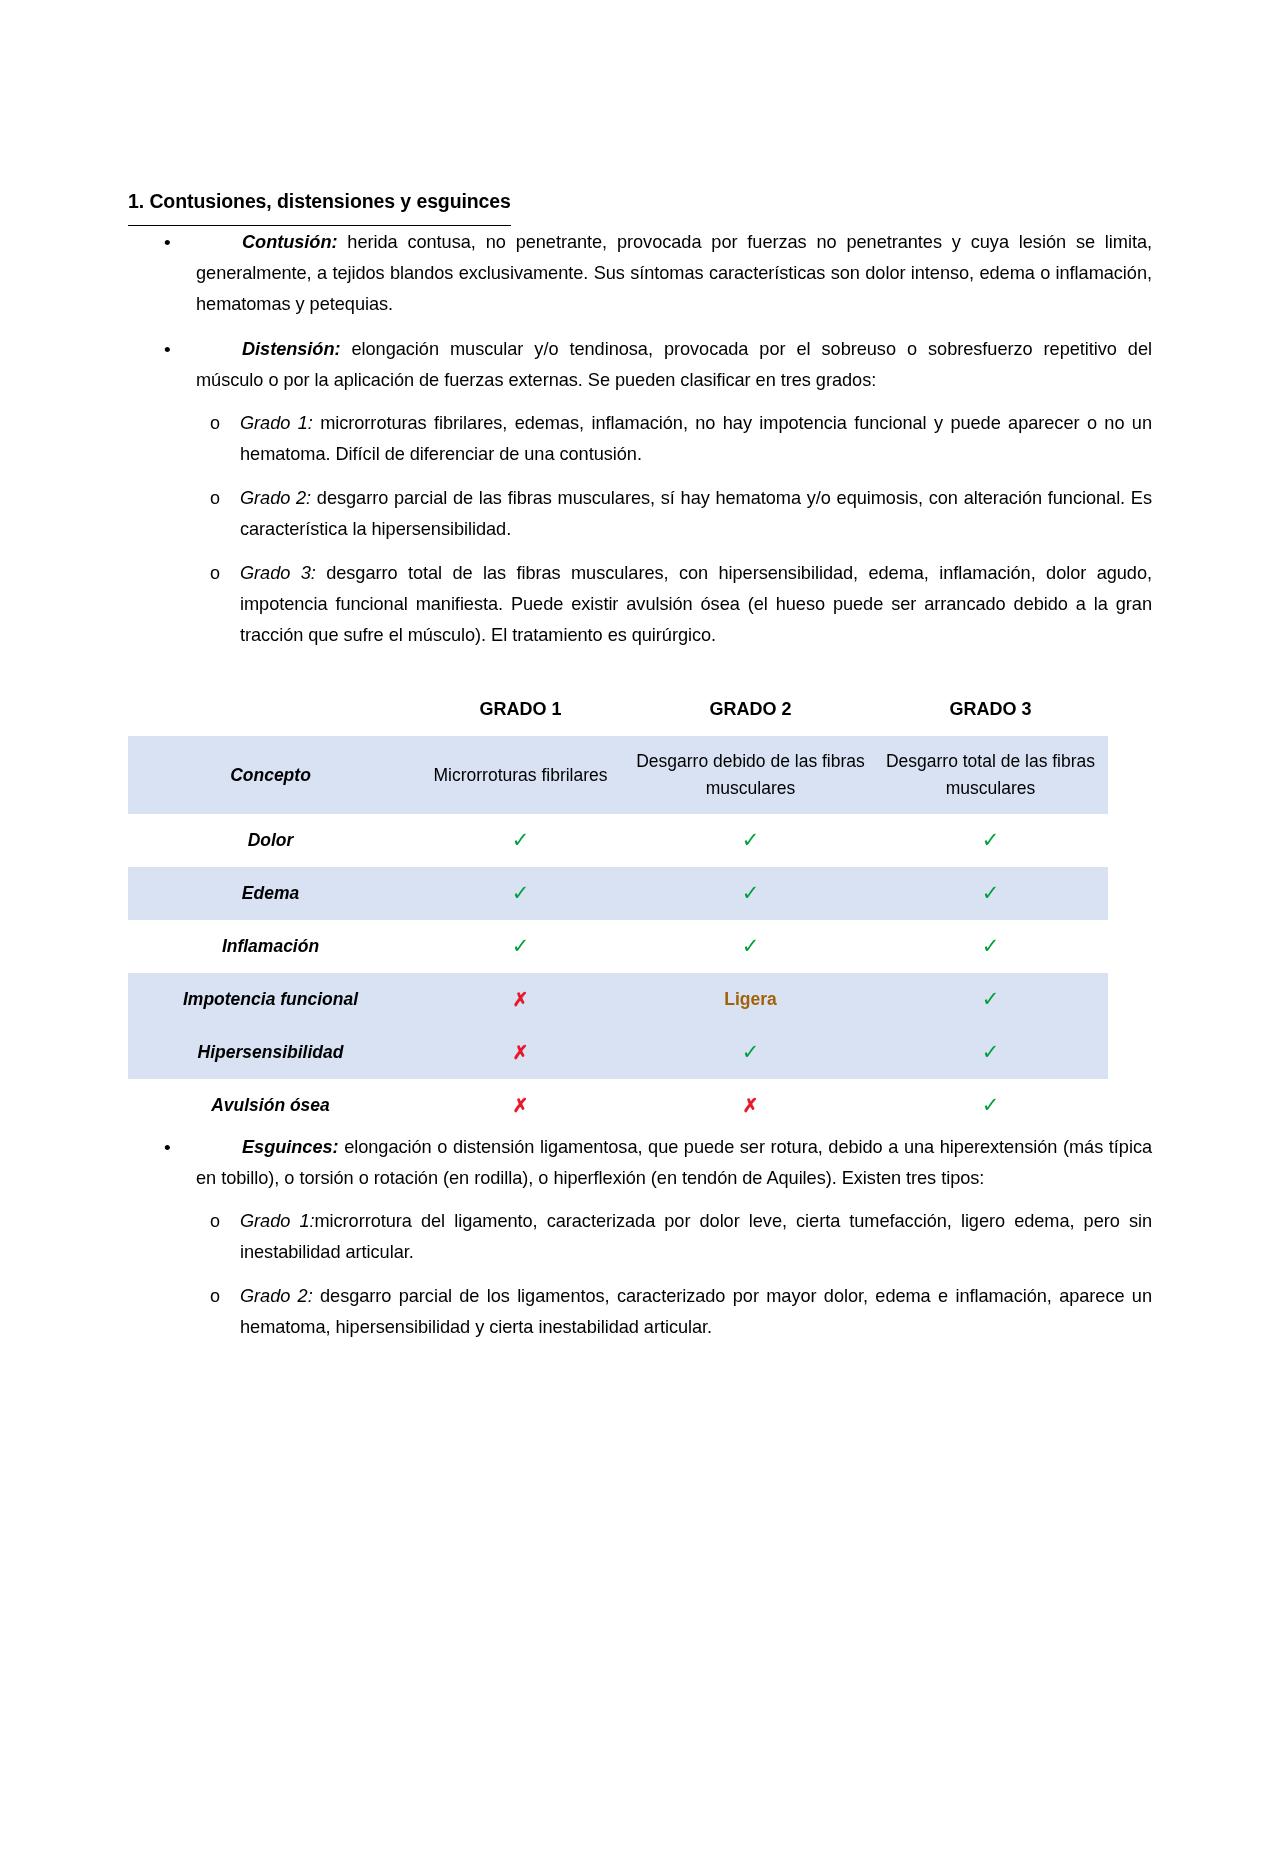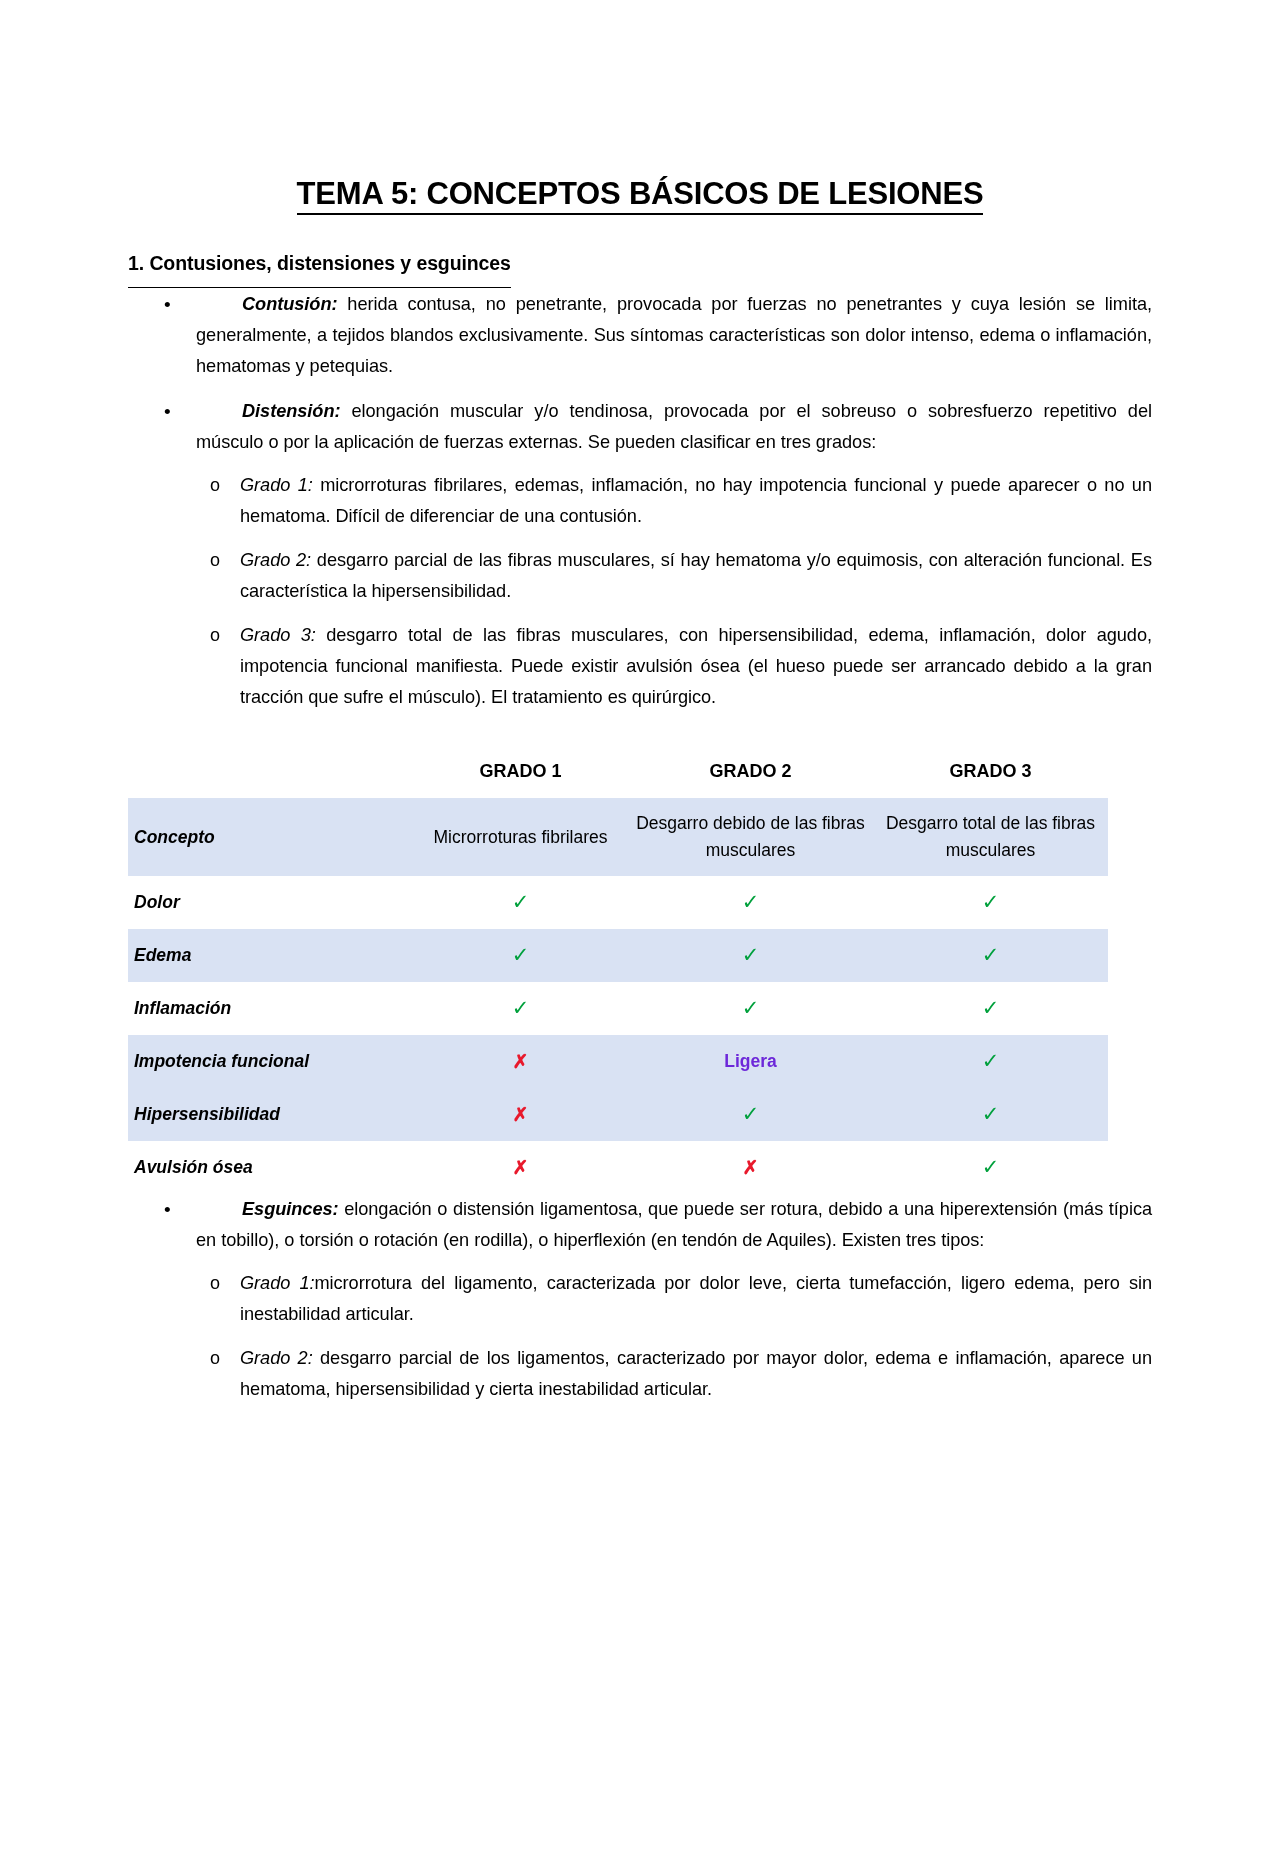--- a/index.html
+++ b/index.html
@@ -133,54 +133,53 @@
     border: none;
     padding: 12px 6px;
     text-align: center;
     font-size: 17.5px;
     line-height: 27px;
     vertical-align: middle;
   }
   table.cmp td.rowlabel {
     font-weight: bold;
     font-style: italic;
-    text-align: left;
+    text-align: center;
     font-size: 17.5px;
   }
   tr.shade td { background: #d9e2f3; }
   tr.plain td { background: #ffffff; }
   tr.concept td { background: #d9e2f3; }
   tr.concept td.rowlabel { font-style: italic; font-weight: bold; }
   .mark-check {
     color: #00a03c;
     font-size: 21px;
     font-weight: normal;
   }
   .mark-x {
     color: #e8192c;
     font-size: 19px;
     font-weight: bold;
   }
   .mark-sep { color: #000; font-size: 18px; }
   .mark-text-green {
-    color: #6d28d9;
+    color: #a16207;
     font-weight: bold;
     font-size: 17.5px;
   }
 
   .after-table {
     margin-top: 40px;
   }
 </style>
 </head>
 <body>
 
 <div class="page">
 
-  <h1 class="doc-title"><span>TEMA 5: CONCEPTOS BÁSICOS DE LESIONES</span></h1>
 
   <h2 class="section-heading"><span>1. Contusiones, distensiones y esguinces</span></h2>
 
   <ul class="lvl1">
 
     <li>
       <span class="bullet-mark">•</span>
       <div class="para"><span class="lead">Contusión:</span><span> herida contusa, no penetrante, provocada por fuerzas no penetrantes y cuya lesión se limita, generalmente, a tejidos blandos exclusivamente. Sus síntomas características son dolor intenso, edema o inflamación, hematomas y petequias.</span></div>
     </li>
 

